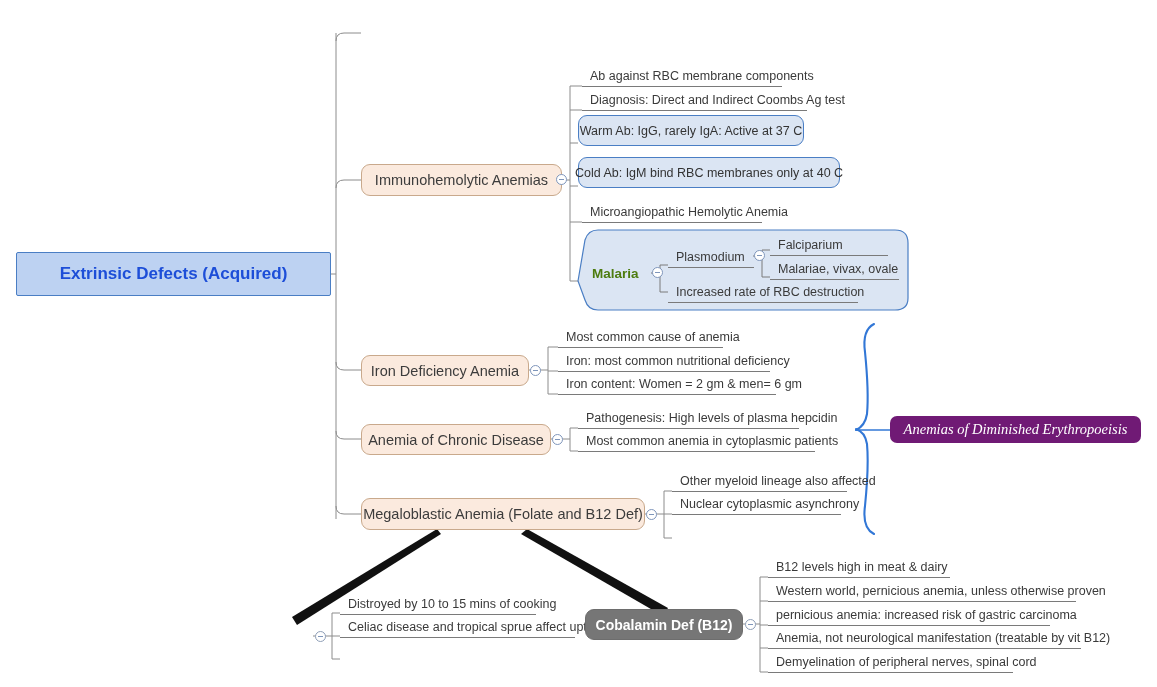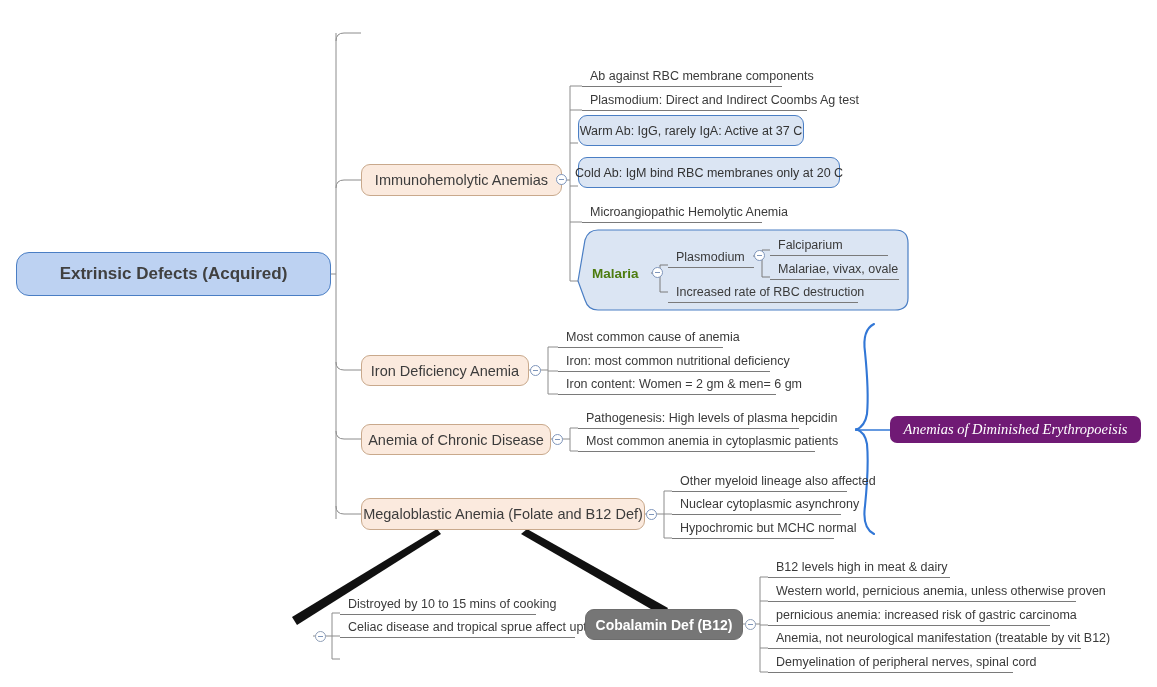--- a/index.html
+++ b/index.html
@@ -4,22 +4,22 @@
 <style>
   html,body{margin:0;padding:0;background:#ffffff;}
   body{width:1157px;height:687px;font-family:"Liberation Sans",sans-serif;color:#3a3a3a;}
   #canvas{position:relative;width:1157px;height:687px;overflow:hidden;background:#fff;}
   svg.lines{position:absolute;left:0;top:0;width:1157px;height:687px;pointer-events:none;}
 
   .node{position:absolute;box-sizing:border-box;display:flex;align-items:center;
         justify-content:center;white-space:nowrap;}
 
   
-  .n-root{background:#bdd2f2;border:1px solid #4a7ec4;border-radius:13px;
-          font-size:17px;font-weight:bold;color:#404040;}
+  .n-root{background:#bdd2f2;border:1px solid #4a7ec4;border-radius:2px;
+          font-size:17px;font-weight:bold;color:#1d4ed8;}
   
   .n-peach{background:#fbeade;border:1px solid #c9a98c;border-radius:9px;
            font-size:14.5px;color:#3c3c3c;}
   
   .n-blue{background:#dbe5f3;border:1px solid #4a7ec4;border-radius:9px;
           font-size:12.5px;color:#333;}
   
   .n-gray{background:#767676;border:1px solid #6d6d6d;border-radius:9px;
           font-size:14px;font-weight:bold;color:#ffffff;}
   
@@ -134,24 +134,24 @@
     <path d="M856,430 L890,430" stroke="#3277d6" stroke-width="1.4" fill="none"></path>
   </svg>
 
   <div class="node n-root" style="left:16px;top:252px;width:315px;height:44px;">Extrinsic Defects (Acquired)</div>
 
 
   <div class="node n-peach" style="left:361px;top:164px;width:201px;height:32px;">Immunohemolytic Anemias</div>
   <div class="toggle" style="left:556px;top:174px;"></div>
 
   <div class="leaf" style="left:582px;top:66px;width:200px;height:21px;">Ab against RBC membrane components</div>
-  <div class="leaf" style="left:582px;top:90px;width:225px;height:21px;">Plasmodium: Direct and Indirect Coombs Ag test</div>
+  <div class="leaf" style="left:582px;top:90px;width:225px;height:21px;">Diagnosis: Direct and Indirect Coombs Ag test</div>
 
   <div class="node n-blue" style="left:578px;top:115px;width:226px;height:31px;">Warm Ab: IgG, rarely IgA: Active at 37 C</div>
-  <div class="node n-blue" style="left:578px;top:157px;width:262px;height:31px;">Cold Ab: IgM bind RBC membranes only at 20 C</div>
+  <div class="node n-blue" style="left:578px;top:157px;width:262px;height:31px;">Cold Ab: IgM bind RBC membranes only at 40 C</div>
 
   <div class="leaf" style="left:582px;top:202px;width:180px;height:21px;">Microangiopathic Hemolytic Anemia</div>
 
   <div class="node n-bold-plain" style="left:592px;top:263px;width:60px;height:20px;justify-content:flex-start;">Malaria</div>
   <div class="toggle" style="left:652px;top:267px;"></div>
 
   <div class="leaf" style="left:668px;top:248px;width:86px;height:20px;border-color:#7a7a7a;">Plasmodium</div>
   <div class="toggle" style="left:754px;top:250px;"></div>
 
   <div class="leaf" style="left:770px;top:236px;width:118px;height:20px;border-color:#7a7a7a;">Falciparium</div>
@@ -169,21 +169,20 @@
   <div class="toggle" style="left:552px;top:434px;"></div>
 
   <div class="leaf" style="left:578px;top:408px;width:221px;height:21px;">Pathogenesis: High levels of plasma hepcidin</div>
   <div class="leaf" style="left:578px;top:431px;width:237px;height:21px;">Most common anemia in cytoplasmic patients</div>
 
   <div class="node n-peach" style="left:361px;top:498px;width:284px;height:32px;">Megaloblastic Anemia (Folate and B12 Def)</div>
   <div class="toggle" style="left:646px;top:509px;"></div>
 
   <div class="leaf" style="left:672px;top:471px;width:175px;height:21px;">Other myeloid lineage also affected</div>
   <div class="leaf" style="left:672px;top:494px;width:169px;height:21px;">Nuclear cytoplasmic asynchrony</div>
-  <div class="leaf" style="left:672px;top:518px;width:162px;height:21px;">Hypochromic but MCHC normal</div>
 
   <div class="toggle gray" style="left:315px;top:631px;"></div>
 
   <div class="leaf" style="left:340px;top:594px;width:196px;height:21px;">Distroyed by 10 to 15 mins of cooking</div>
   <div class="leaf" style="left:340px;top:617px;width:235px;height:21px;">Celiac disease and tropical sprue affect uptake</div>
 
   <div class="node n-gray" style="left:585px;top:609px;width:158px;height:31px;">Cobalamin Def (B12)</div>
   <div class="toggle gray" style="left:745px;top:619px;"></div>
 
   <div class="leaf" style="left:768px;top:557px;width:182px;height:21px;">B12 levels high in meat &amp; dairy</div>

